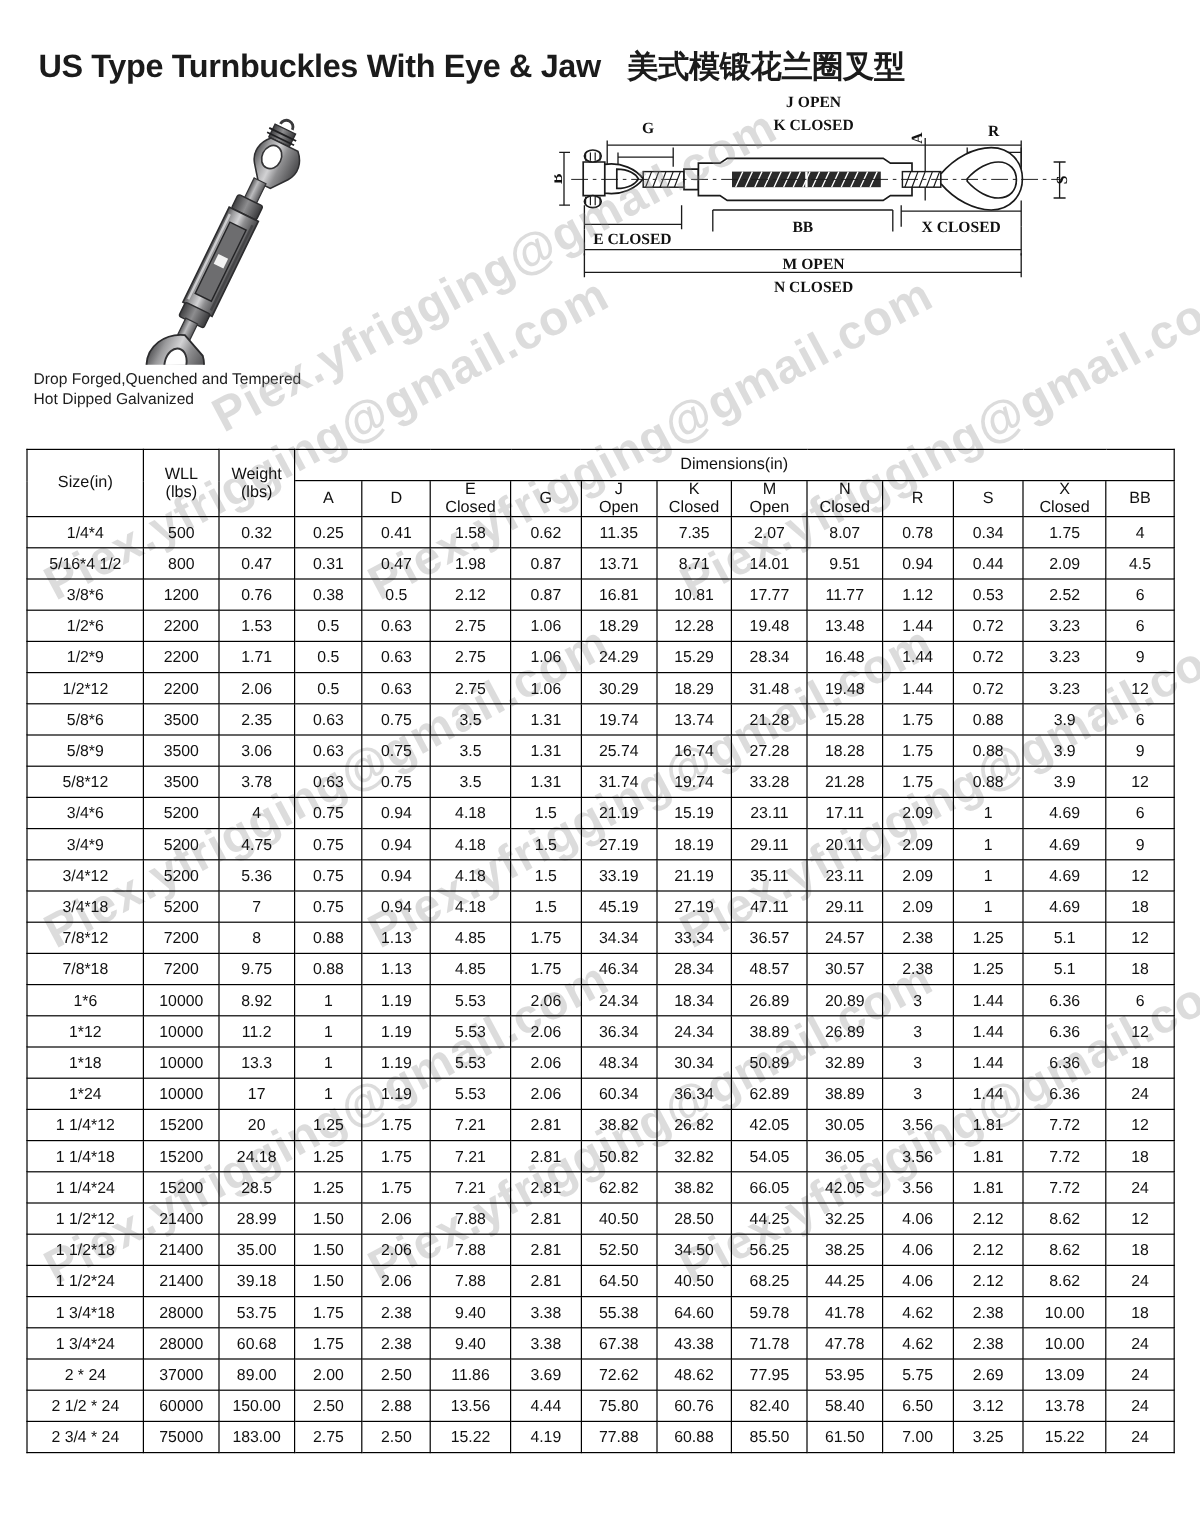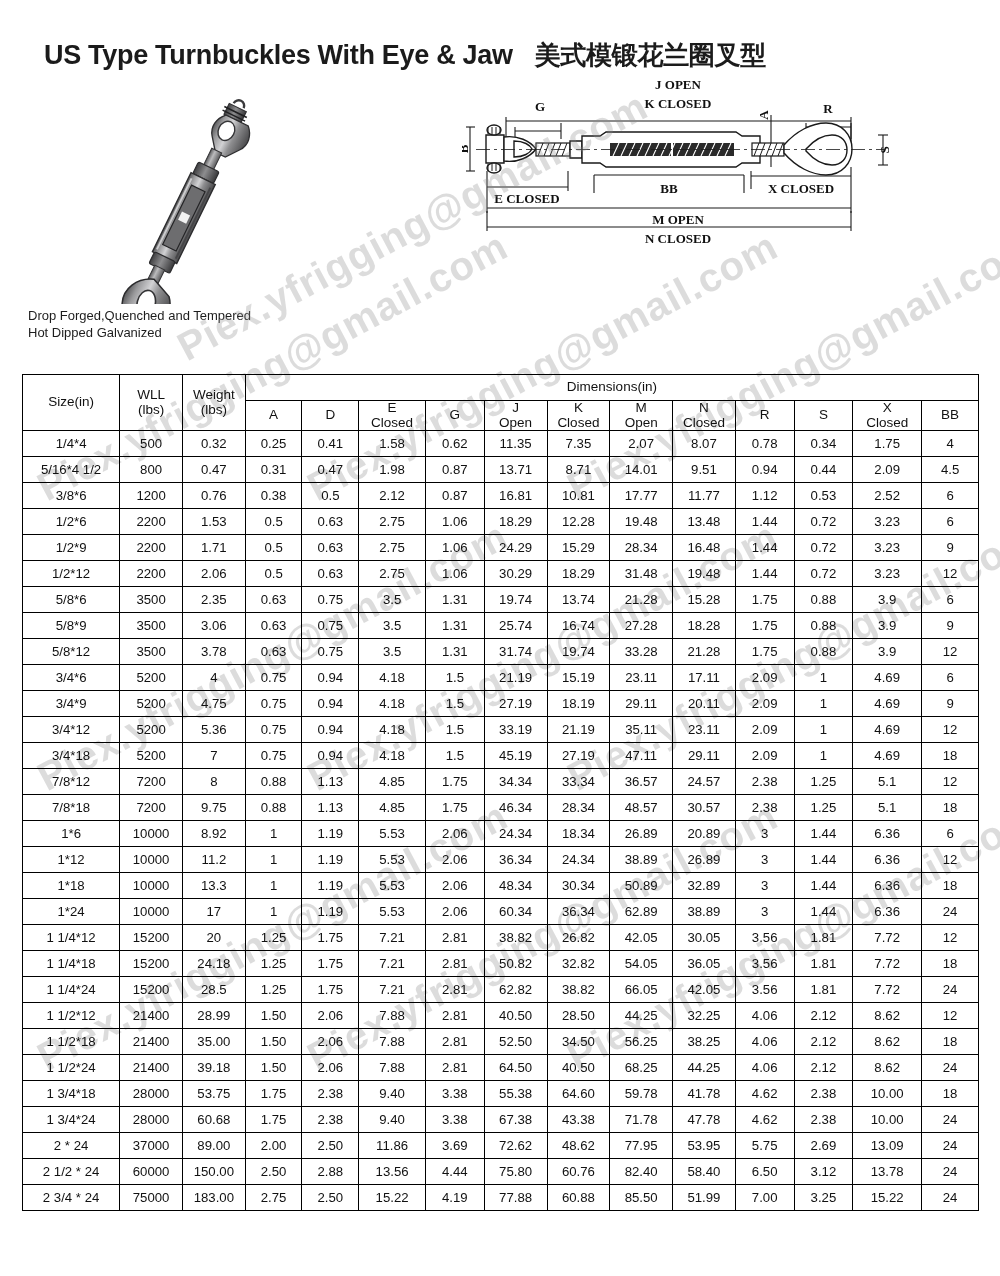--- a/index.html
+++ b/index.html
@@ -28,21 +28,21 @@
     font-weight: bold;
     color: rgba(140,140,140,0.30);
     white-space: nowrap;
     transform-origin: left top;
     font-size: 40px;
     letter-spacing: 1px;
   }
 
   
   #page-title {
-    margin: 38px 0 0 44px;
+    margin: 38px 0 0 32px;
     font-size: 27px;
     font-weight: bold;
     letter-spacing: -0.3px;
     color: #1b1b1b;
     white-space: nowrap;
   }
   #page-title .cn {
     margin-left: 22px;
     font-family: "DejaVu Sans", sans-serif;
     font-size: 26px;
@@ -907,21 +907,21 @@
           <td class="size-cell">2 3/4 * 24</td>
           <td>75000</td>
           <td>183.00</td>
           <td>2.75</td>
           <td>2.50</td>
           <td>15.22</td>
           <td>4.19</td>
           <td>77.88</td>
           <td>60.88</td>
           <td>85.50</td>
-          <td>51.99</td>
+          <td>61.50</td>
           <td>7.00</td>
           <td>3.25</td>
           <td>15.22</td>
           <td>24</td>
         </tr>
       </tbody>
   </table>
 </div>
 
 </body></html>

